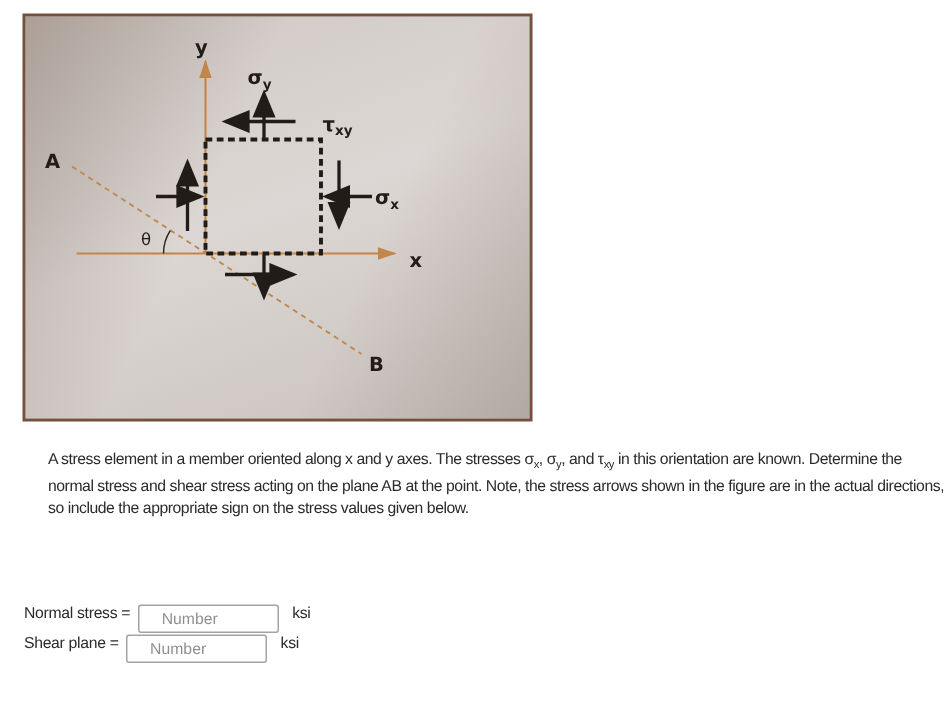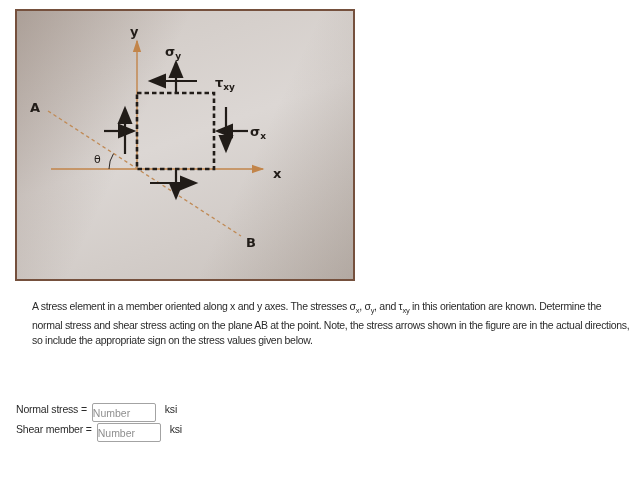--- a/index.html
+++ b/index.html
@@ -27,21 +27,21 @@
   }
   sub { font-size:7.5px; }
   .given { position:absolute; left:16px; top:338px; font-size:10.5px; letter-spacing:-0.2px; }
   .given-line { height:15px; line-height:15px; }
   .answer-row { position:absolute; left:16px; display:flex; font-size:10.5px; letter-spacing:-0.2px; }
   .answer-row.normal { top:403px; }
   .answer-row.shear  { top:423px; }
   .answer-label { margin-right:5px; }
   .answer-input {
     width:62px; height:15px; font-size:10.5px; font-family:"Liberation Sans", sans-serif;
-    border:1px solid #a3a3a3; border-radius:2px; padding:1px 0; color:#2b2b2b; background:#fff;
+    border:1px solid #a3a3a3; border-radius:2px; padding:1px 15px; color:#2b2b2b; background:#fff;
   }
   .answer-input::placeholder { color:#8f8f8f; }
   .answer-unit { margin-left:9px; }
   .note { position:absolute; left:16px; font-size:10.5px; letter-spacing:-0.2px; }
   .note.n1 { top:444px; }
   .note.n2 { top:459px; }
 </style>
 </head>
 <body>
 
@@ -92,19 +92,19 @@
 
   <p class="statement"><span>A stress element in a member oriented along x and y axes.  The stresses σ</span><sub>x</sub><span>, σ</span><sub>y</sub><span>, and τ</span><sub>xy</sub><span> in this orientation are known.  Determine the normal stress and shear stress acting on the plane AB at the point.  Note, the stress arrows shown in the figure are in the actual directions, so include the appropriate sign on the stress values given below.</span></p>
 
 
   <div class="answer-row normal">
     <span class="answer-label">Normal stress =</span>
     <input class="answer-input" type="text" placeholder="Number" style="">
     <span class="answer-unit">ksi</span>
   </div>
   <div class="answer-row shear">
-    <span class="answer-label">Shear member =</span>
+    <span class="answer-label">Shear plane =</span>
     <input class="answer-input" type="text" placeholder="Number" style="">
     <span class="answer-unit">ksi</span>
   </div>
 
 
 </div>
 
 </body></html>

